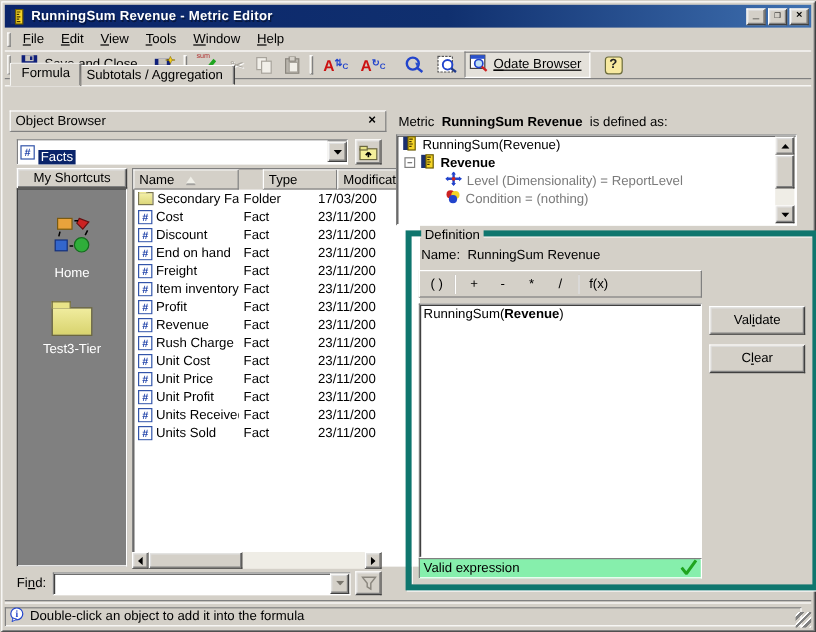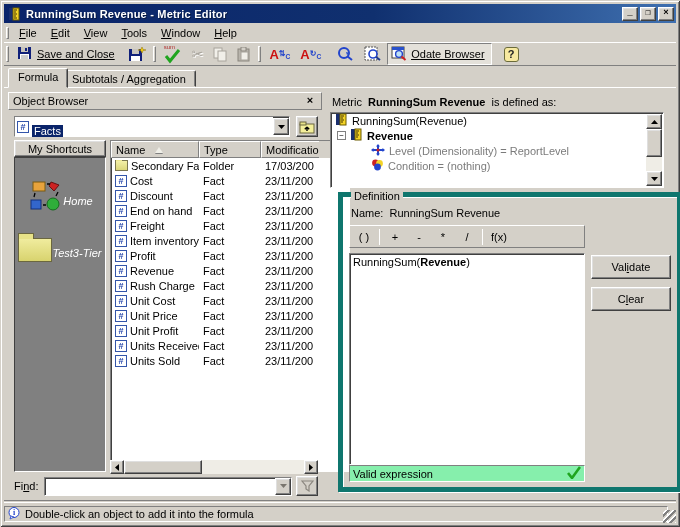--- a/index.html
+++ b/index.html
@@ -36,21 +36,21 @@
   .toolbar { position:absolute; left:4px; top:42px; width:672px; height:24px; display:flex; align-items:center;
     border-top:1px solid #fff; border-bottom:1px solid #808080; }
   .tbtn { height:22px; display:flex; align-items:center; justify-content:center; padding:0 3px; margin:0 1px; }
   .tbtn.flat { border:1px solid transparent; }
   .tbtn.labelled { padding:0 6px 0 3px;text-decoration:underline; }
   .tbtn .lbl { margin-left:4px; }
   .disabled-glyph { color:#a8a49c; text-shadow:1px 1px 0 #fff; }
   .sep-space { width:6px; }
 
   
-  .tabrow { position:absolute; left:4px; top:68px; width:672px; height:19px; }
+  .tabrow { position:absolute; left:4px; top:52px; width:672px; height:19px; }
   .tab { position:absolute; top:1px; height:18px; padding:2px 9px 0;
     border:1px solid; border-color:#fff #404040 transparent #fff; box-shadow:inset -1px 0 0 #808080;
     background:#d4d0c8; border-radius:2px 2px 0 0; }
   .tab.active { top:0; height:20px; z-index:2; }
   .tab.inactive { background:#d4d0c8; height:17px; top:2px; }
   .tab-baseline { position:absolute; left:0; top:19px; width:672px; height:1px; background:#fff; }
 
   
   .left-panel { position:absolute; left:8px; top:92px; width:314px; height:406px; }
   .panel-header { position:absolute; left:0; top:0; width:314px; height:18px; display:flex; align-items:center;
@@ -60,28 +60,28 @@
 
   .combo { position:absolute; left:6px; top:24px; width:276px; height:21px; display:flex; align-items:center; }
   .combo .inner { flex:1; height:100%; display:flex; align-items:center; padding:1px 2px; background:#fff; }
   .combo-arrow-btn { width:16px; height:17px; display:flex; align-items:center; justify-content:center; }
   .sel-text { background:#0a246a; color:#fff; padding:0 2px; margin-left:3px;margin-top:8px; }
   .upfolder-btn { position:absolute; left:288px; top:24px; width:22px; height:21px; display:flex; align-items:center; justify-content:center; }
 
   .shortcut-head { position:absolute; left:6px; top:48px; width:92px; height:17px; text-align:center; padding-top:2px; }
   .shortcut-area { position:absolute; left:6px; top:65px; width:92px; height:315px; background:#808080;
     border:1px solid; border-color:#404040 #fff #fff #404040; display:flex; flex-direction:column; align-items:center; }
-  .shortcut-item { margin-top:22px; display:flex; flex-direction:row; align-items:center; color:#fff;font-style:italic; }
+  .shortcut-item { margin-top:22px; display:flex; flex-direction:column; align-items:center; color:#fff; }
   .shortcut-item .cap { margin-top:5px; }
 
   .facts-table { position:absolute; left:102px; top:48px; width:240px; height:332px; background:#fff;
     border:1px solid; border-color:#808080 #fff #fff #808080; box-shadow: inset 1px 1px 0 #404040; overflow:hidden; }
   .thead { display:flex; height:17px; background:#d4d0c8; }
   .th { padding:2px 4px; border:1px solid; border-color:#fff #808080 #808080 #fff; display:flex; align-items:center; overflow:hidden; white-space:nowrap; }
-  .th.c1 { width:88px; } .th.c2 { width:62px; } .th.c3 { width:58px; border-right:none; }
+  .th.c1 { width:88px; } .th.c2 { width:62px;margin-left:20px; } .th.c3 { width:58px; border-right:none; }
   .sort-tri { width:0; height:0; margin-left:10px; border-left:4px solid transparent; border-right:4px solid transparent; border-bottom:6px solid #f0efe8; filter:drop-shadow(0 1px 0 #808080); }
   .tr { display:flex; height:15px; align-items:center; white-space:nowrap; }
   .td { padding:0 4px; overflow:hidden; }
   .td.c1 { width:88px; display:flex; align-items:center; gap:3px; }
   .td.c2 { width:62px; } .td.c3 { width:58px; }
   .hscroll { position:absolute; left:102px; bottom:24px; width:208px; height:14px; background:#efede6; display:flex; }
   .scroll-btn { width:14px; height:14px; display:flex; align-items:center; justify-content:center; }
   .hthumb { width:78px; height:14px; margin-left:0; }
   .find-row { position:absolute; left:6px; bottom:2px; width:304px; height:20px; display:flex; align-items:center; }
   .find-combo { flex:1; height:19px; margin-left:6px; display:flex; align-items:center; background:#fff; }

